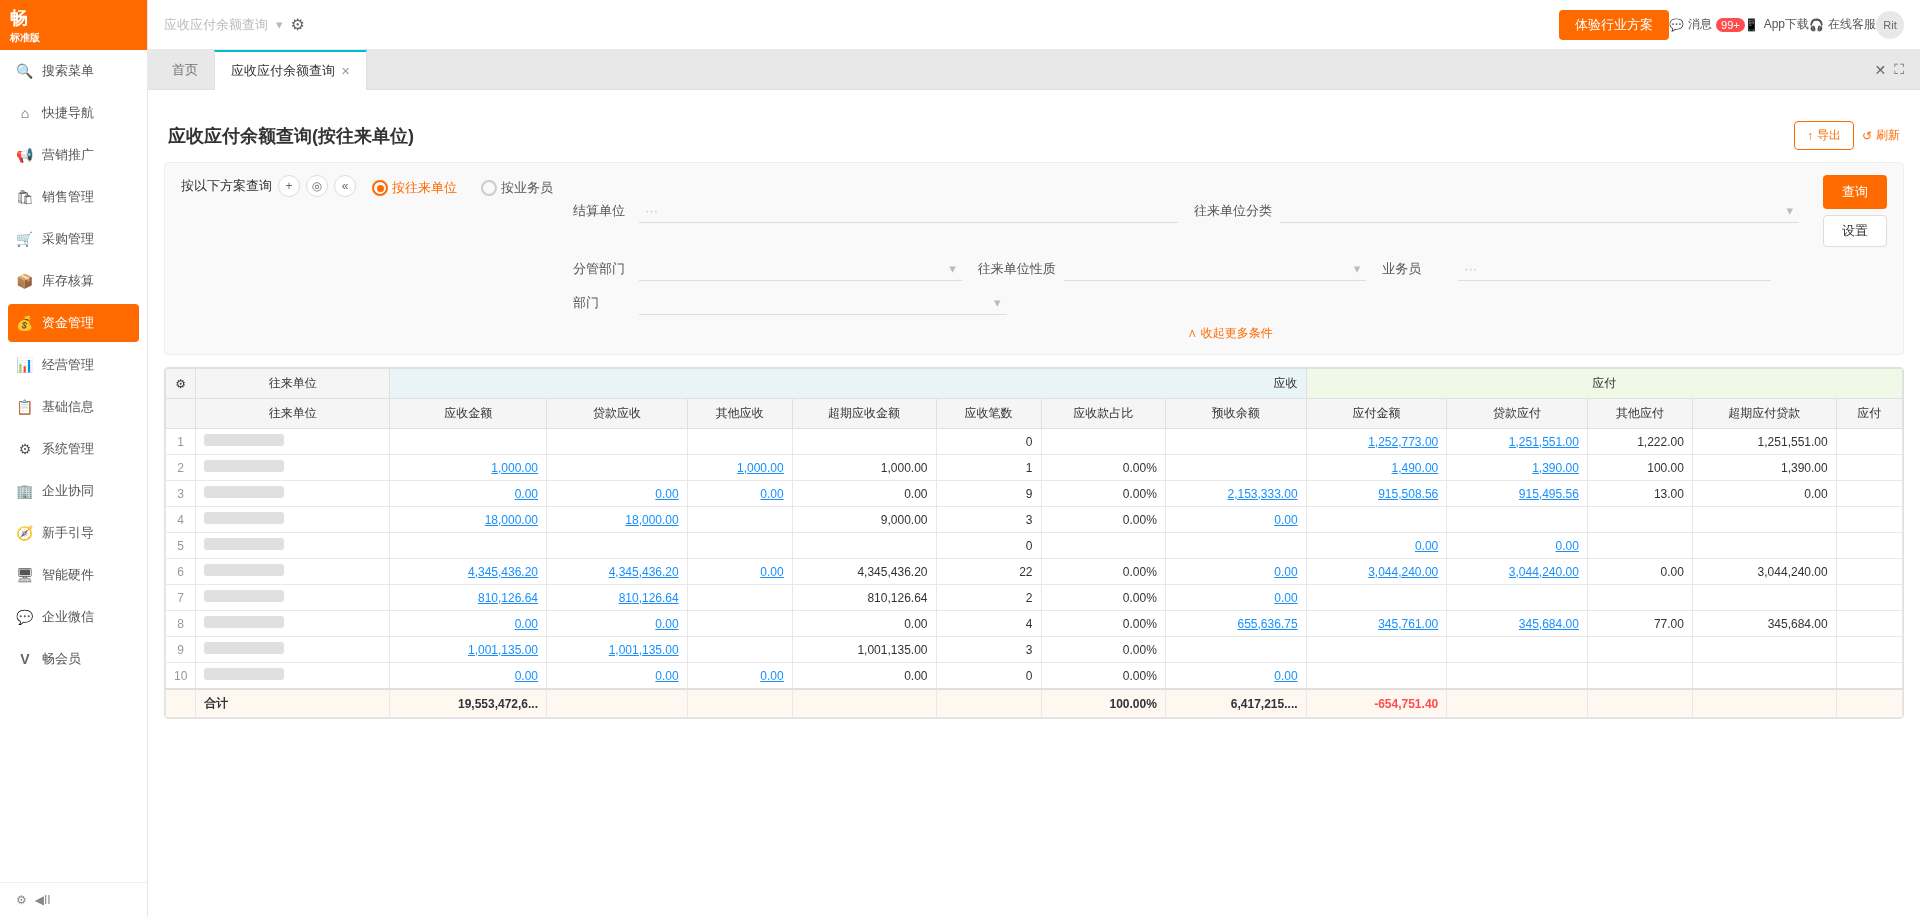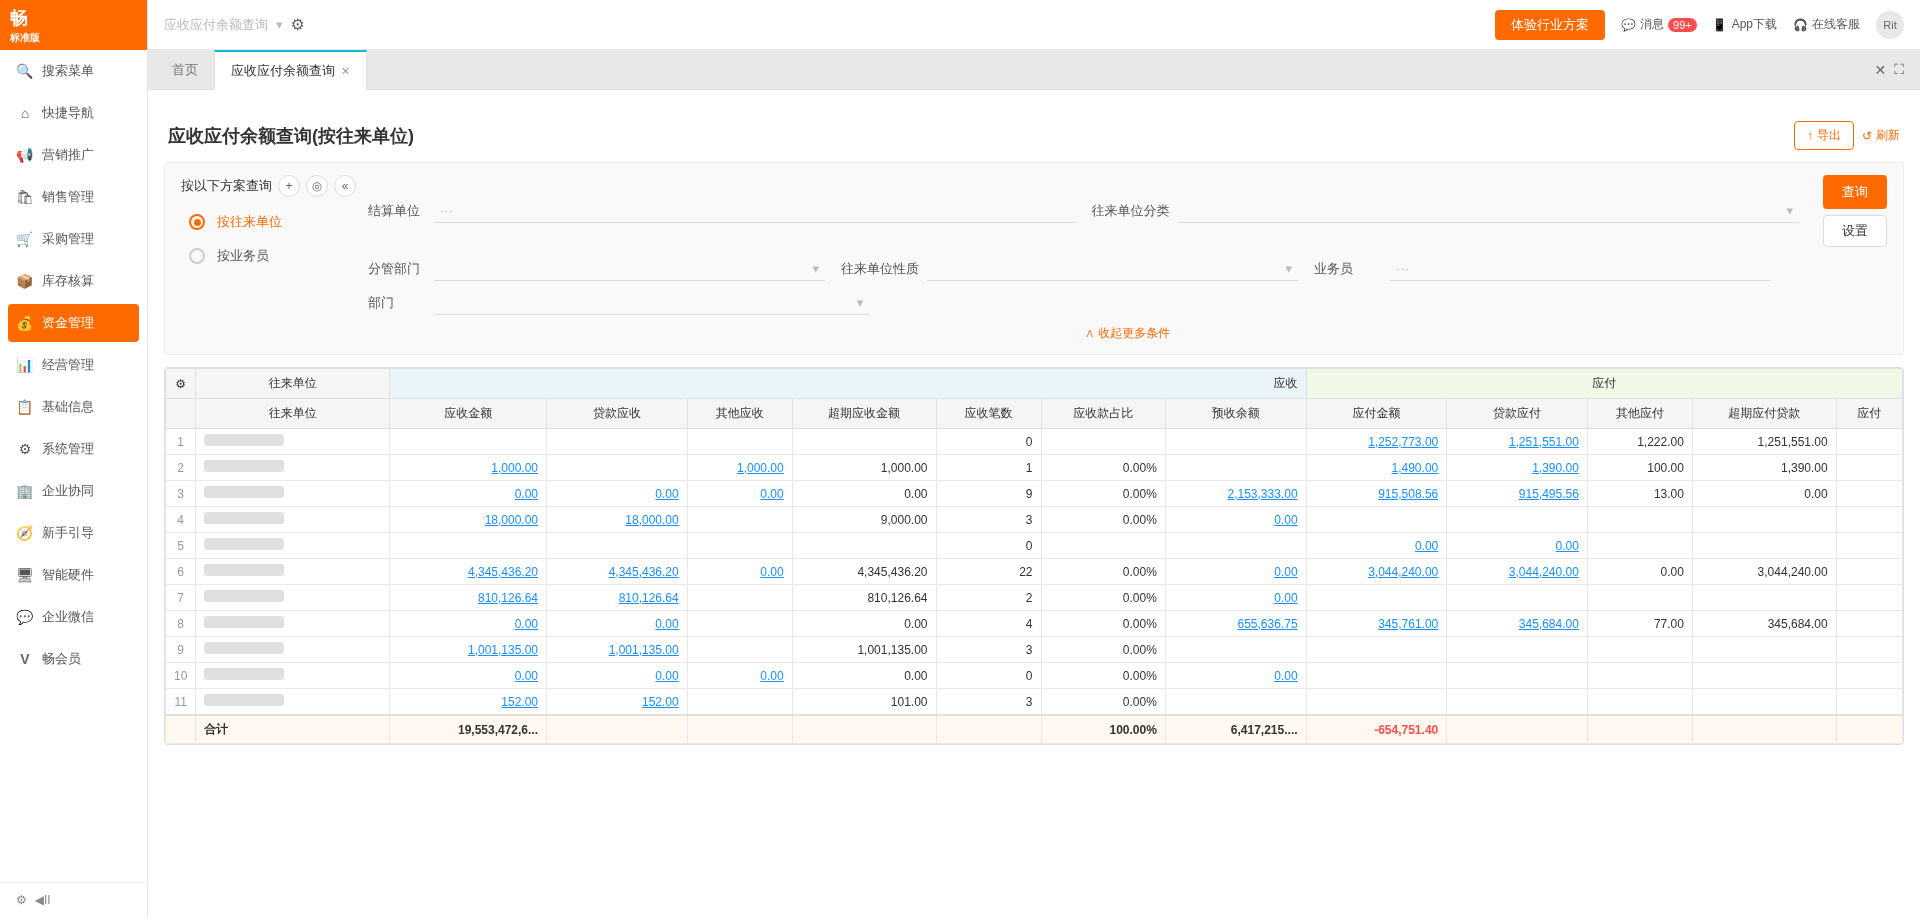--- a/index.html
+++ b/index.html
@@ -13,21 +13,21 @@
     .sidebar-item.active { background: #ff6a00; color: #fff; border-radius: 4px; margin: 2px 8px; padding: 10px 8px; }
     .sidebar-item .icon { width: 18px; height: 18px; display: flex; align-items: center; justify-content: center; font-size: 14px; }
     .sidebar-bottom { margin-top: auto; border-top: 1px solid #eee; display: flex; align-items: center; padding: 10px 16px; gap: 8px; color: #888; font-size: 12px; }
 
     
     .main { flex: 1; display: flex; flex-direction: column; overflow: hidden; }
 
     
     .top-header { height: 50px; background: #fff; display: flex; align-items: center; padding: 0 16px; border-bottom: 1px solid #e8e8e8; gap: 12px; }
     .top-header-left { display: flex; align-items: center; gap: 8px; color: #999; font-size: 13px; flex: 1; }
-    .top-header-actions { display: flex; align-items: center; gap: 16px; }
+    .top-header-actions { display: flex; align-items: center; }
     .top-header-actions .btn-orange { background: #ff6a00; color: #fff; border: none; border-radius: 4px; padding: 6px 16px; cursor: pointer; font-size: 13px; }
     .top-header-actions .action-item { display: flex; align-items: center; gap: 4px; color: #555; font-size: 12px; cursor: pointer; }
     .badge { background: #ff4d4f; color: #fff; border-radius: 10px; padding: 1px 5px; font-size: 11px; }
     .user-avatar { width: 28px; height: 28px; background: #ddd; border-radius: 50%; }
 
     
     .tab-bar { background: #f5f5f5; display: flex; align-items: center; border-bottom: 1px solid #e0e0e0; padding: 0 8px; }
     .tab-item { padding: 10px 16px; cursor: pointer; font-size: 13px; color: #737373; display: flex; align-items: center; gap: 6px; }
     .tab-item.active { background: #fff; color: #333; border-top: 2px solid #00bcd4; border-left: 1px solid #e0e0e0; border-right: 1px solid #e0e0e0; margin-bottom: -1px; }
     .tab-close { font-size: 11px; color: #999; cursor: pointer; }
@@ -35,21 +35,21 @@
     .tab-bar-actions span { cursor: pointer; color: #666; font-size: 16px; }
 
     
     .page-content { flex: 1; background: #fff; overflow: auto; padding: 0; }
     .page-header { display: flex; align-items: center; justify-content: space-between; padding: 31px 20px 12px; }
     .page-title { font-size: 18px; font-weight: bold; color: #333; }
     .page-header-actions { display: flex; gap: 8px; align-items: center; }
     .btn-export { display: flex; align-items: center; gap: 4px; color: #ff6a00; border: 1px solid #ff6a00; background: #fff; border-radius: 4px; padding: 5px 12px; cursor: pointer; font-size: 12px; }
     .btn-refresh { display: flex; align-items: center; gap: 4px; color: #ff6a00; background: #fff; border: none; cursor: pointer; font-size: 12px; }
     .filter-icon-btn { width: 22px; height: 22px; border: 1px solid #ddd; border-radius: 50%; display: flex; align-items: center; justify-content: center; cursor: pointer; font-size: 12px; color: #666; background: #fff; }
-    .filter-option { display: flex; align-items: center; gap: 12px; cursor: pointer; padding: 4px 8px; font-family: Liberation Serif, serif; }
+    .filter-option { display: flex; align-items: center; gap: 4px; cursor: pointer; padding: 4px 8px; font-family: Liberation Serif, serif; }
     .filter-option.active { color: #ff6a00; }
     .btn-query { background: #ff6a00; color: #fff; border: none; border-radius: 4px; padding: 8px 18px; cursor: pointer; font-size: 13px; }
     .btn-settings { background: #fff; color: #333; border: 1px solid #ddd; border-radius: 4px; padding: 6px 18px; cursor: pointer; font-size: 13px; }
 
     
     .table-container { margin: 12px 16px; border: 1px solid #e0e0e0; border-radius: 4px; overflow: auto; }
     table { width: 100%; border-collapse: collapse; font-size: 12px; }
     thead tr th { background: #f5f5f5; border: 1px solid #e0e0e0; padding: 6px 8px; text-align: center; color: #333; font-weight: normal; white-space: nowrap; }
     thead tr.group-header th { background: #f0f0f0; }
     tbody tr td { border: 1px solid #e8e8e8; padding: 5px 8px; text-align: right; color: #333; white-space: nowrap; }
@@ -192,21 +192,21 @@
         <button class="btn-refresh">
           <span>↺</span>
           <span>刷新</span>
         </button>
       </div>
     </div>
 
     <div style="margin: 0 16px; background: #f9f9f9; border: 1px solid #eee; border-radius: 4px; padding: 12px 16px;">
       <div style="display:flex; align-items:flex-start; gap: 12px;">
 
-        <div style="display:flex; flex-direction:column; gap:8px; min-width:130px;">
+        <div style="display:flex; flex-direction:row; gap:8px; min-width:130px;">
           <div style="display:flex; align-items:center; gap:6px; margin-bottom:4px;">
             <span style="font-size:13px;color:#333;">按以下方案查询</span>
             <span class="filter-icon-btn">+</span>
             <span class="filter-icon-btn">◎</span>
             <span class="filter-icon-btn">«</span>
           </div>
           <div class="filter-option active">
             <span style="display:inline-flex;align-items:center;justify-content:center;width:16px;height:16px;border-radius:50%;border:2px solid #ff6a00;">
               <span style="width:7px;height:7px;border-radius:50%;background:#ff6a00;display:block;"></span>
             </span>
@@ -473,36 +473,20 @@
               <td>0.00</td>
               <td>0</td>
               <td>0.00%</td>
               <td><span class="link-val">0.00</span></td>
               <td></td>
               <td></td>
               <td></td>
               <td></td>
               <td></td>
             </tr>
-            <tr>
-              <td>11</td>
-              <td><span class="masked"></span></td>
-              <td><span class="link-val">152.00</span></td>
-              <td><span class="link-val">152.00</span></td>
-              <td></td>
-              <td>101.00</td>
-              <td>3</td>
-              <td>0.00%</td>
-              <td></td>
-              <td></td>
-              <td></td>
-              <td></td>
-              <td></td>
-              <td></td>
-            </tr>
             <tr class="total-row">
               <td></td>
               <td style="text-align: left;">合计</td>
               <td>19,553,472,6...</td>
               <td></td>
               <td></td>
               <td></td>
               <td></td>
               <td>100.00%</td>
               <td>6,417,215....</td>

